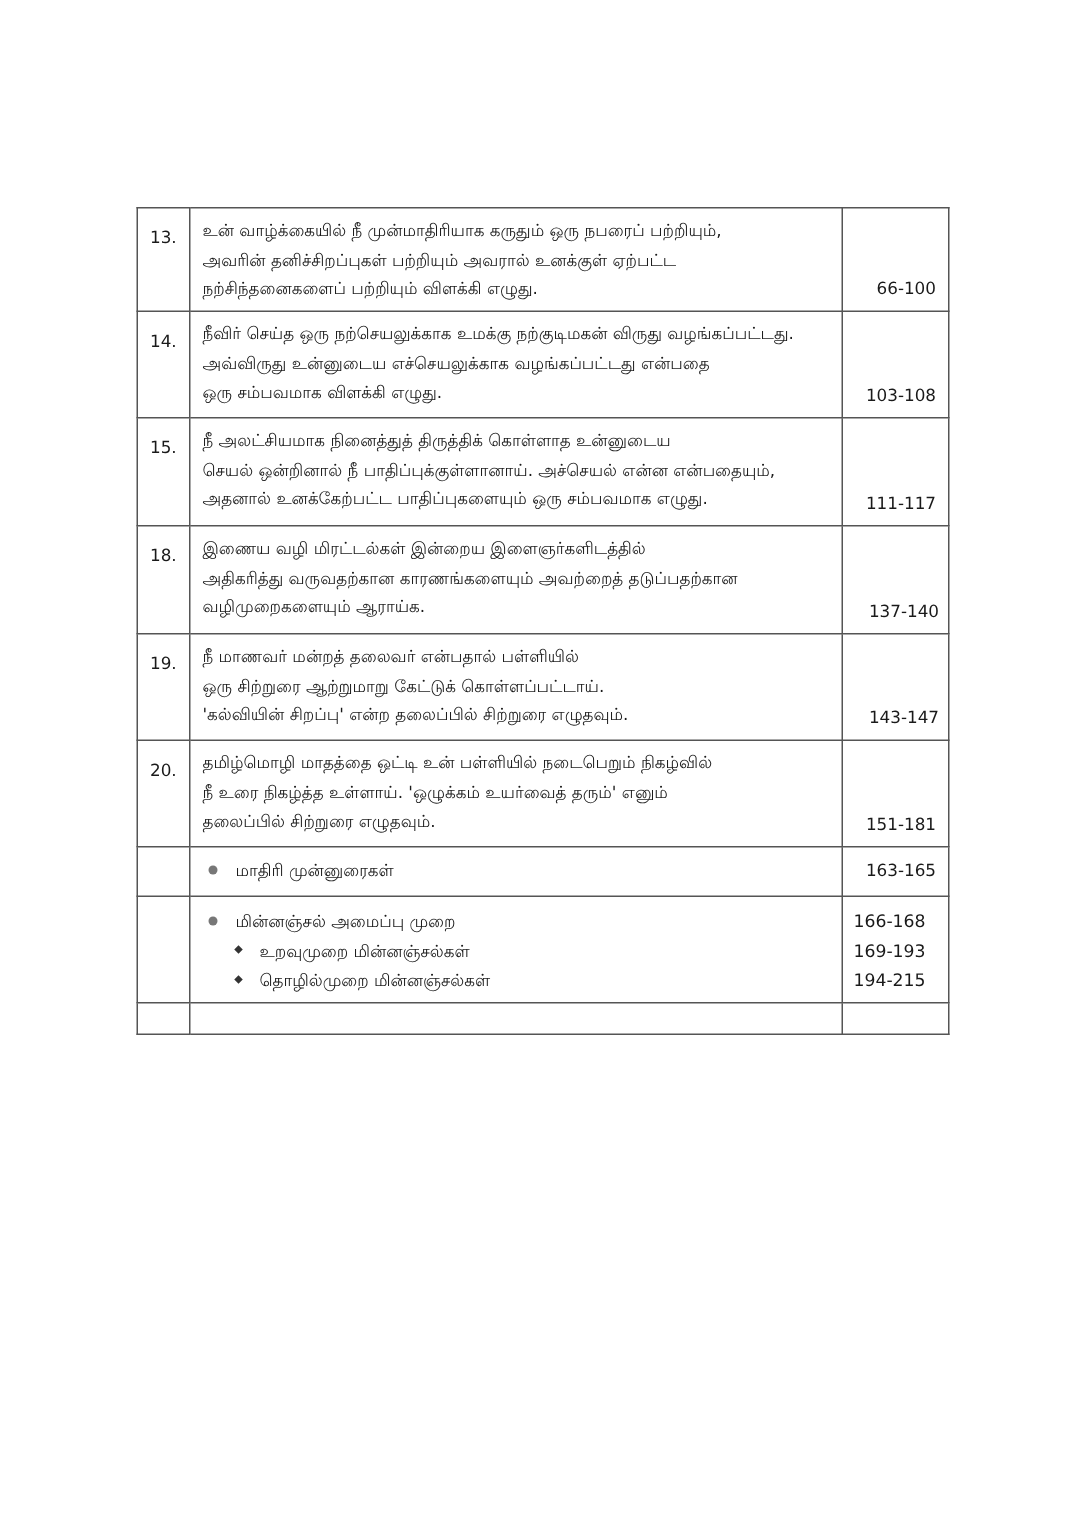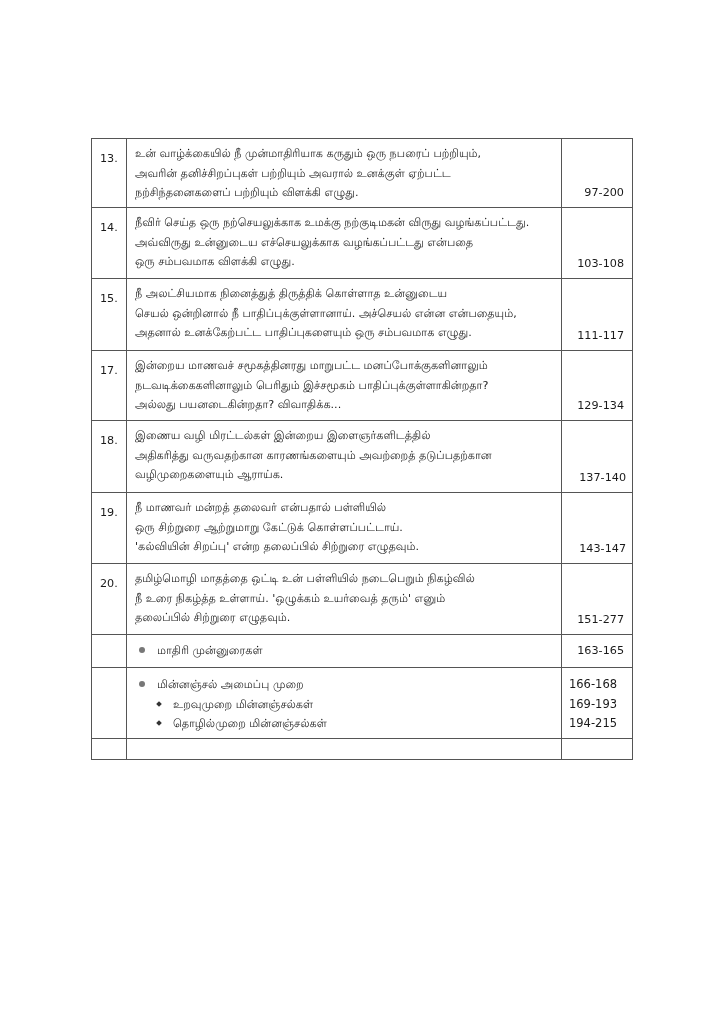--- a/index.html
+++ b/index.html
@@ -48,21 +48,21 @@
       </colgroup>
     <tbody>
 
       <tr style="height:69px">
         <td class="num">13.</td>
         <td class="qtext">
           <span class="line">உன் வாழ்க்கையில் நீ முன்மாதிரியாக கருதும் ஒரு நபரைப் பற்றியும்,</span>
           <span class="line">அவரின் தனிச்சிறப்புகள் பற்றியும் அவரால் உனக்குள் ஏற்பட்ட</span>
           <span class="line">நற்சிந்தனைகளைப் பற்றியும் விளக்கி எழுது.</span>
         </td>
-        <td class="pages">97-200</td>
+        <td class="pages">66-100</td>
       </tr>
 
       <tr style="height:71px">
         <td class="num">14.</td>
         <td class="qtext">
           <span class="line">நீவிர் செய்த ஒரு நற்செயலுக்காக உமக்கு நற்குடிமகன் விருது வழங்கப்பட்டது.</span>
           <span class="line">அவ்விருது உன்னுடைய எச்செயலுக்காக வழங்கப்பட்டது என்பதை</span>
           <span class="line">ஒரு சம்பவமாக விளக்கி எழுது.</span>
         </td>
         <td class="pages">103-108</td>
@@ -72,29 +72,20 @@
         <td class="num">15.</td>
         <td class="qtext">
           <span class="line">நீ அலட்சியமாக நினைத்துத் திருத்திக் கொள்ளாத உன்னுடைய</span>
           <span class="line">செயல் ஒன்றினால் நீ பாதிப்புக்குள்ளானாய். அச்செயல் என்ன என்பதையும்,</span>
           <span class="line">அதனால் உனக்கேற்பட்ட பாதிப்புகளையும் ஒரு சம்பவமாக எழுது.</span>
         </td>
         <td class="pages">111-117</td>
       </tr>
 
 
-      <tr style="height:70px">
-        <td class="num">17.</td>
-        <td class="qtext">
-          <span class="line">இன்றைய மாணவச் சமூகத்தினரது மாறுபட்ட மனப்போக்குகளினாலும்</span>
-          <span class="line">நடவடிக்கைகளினாலும் பெரிதும் இச்சமூகம் பாதிப்புக்குள்ளாகின்றதா?</span>
-          <span class="line">அல்லது பயனடைகின்றதா? விவாதிக்க...</span>
-        </td>
-        <td class="pages">129-134</td>
-      </tr>
 
       <tr style="height:72px">
         <td class="num">18.</td>
         <td class="qtext">
           <span class="line">இணைய வழி மிரட்டல்கள் இன்றைய இளைஞர்களிடத்தில்</span>
           <span class="line">அதிகரித்து வருவதற்கான காரணங்களையும் அவற்றைத் தடுப்பதற்கான</span>
           <span class="line">வழிமுறைகளையும் ஆராய்க.</span>
         </td>
         <td class="pages tight">137-140</td>
       </tr>
@@ -109,21 +100,21 @@
         <td class="pages tight">143-147</td>
       </tr>
 
       <tr style="height:71px">
         <td class="num">20.</td>
         <td class="qtext">
           <span class="line">தமிழ்மொழி மாதத்தை ஒட்டி உன் பள்ளியில் நடைபெறும் நிகழ்வில்</span>
           <span class="line">நீ உரை நிகழ்த்த உள்ளாய். 'ஒழுக்கம் உயர்வைத் தரும்' எனும்</span>
           <span class="line">தலைப்பில் சிற்றுரை எழுதவும்.</span>
         </td>
-        <td class="pages">151-277</td>
+        <td class="pages">151-181</td>
       </tr>
 
 
       <tr style="height:33px">
         <td></td>
         <td class="sec-text">
           <span class="bullet gray"></span><span>மாதிரி முன்னுரைகள்</span>
         </td>
         <td class="sec-pages">163-165</td>
       </tr>

